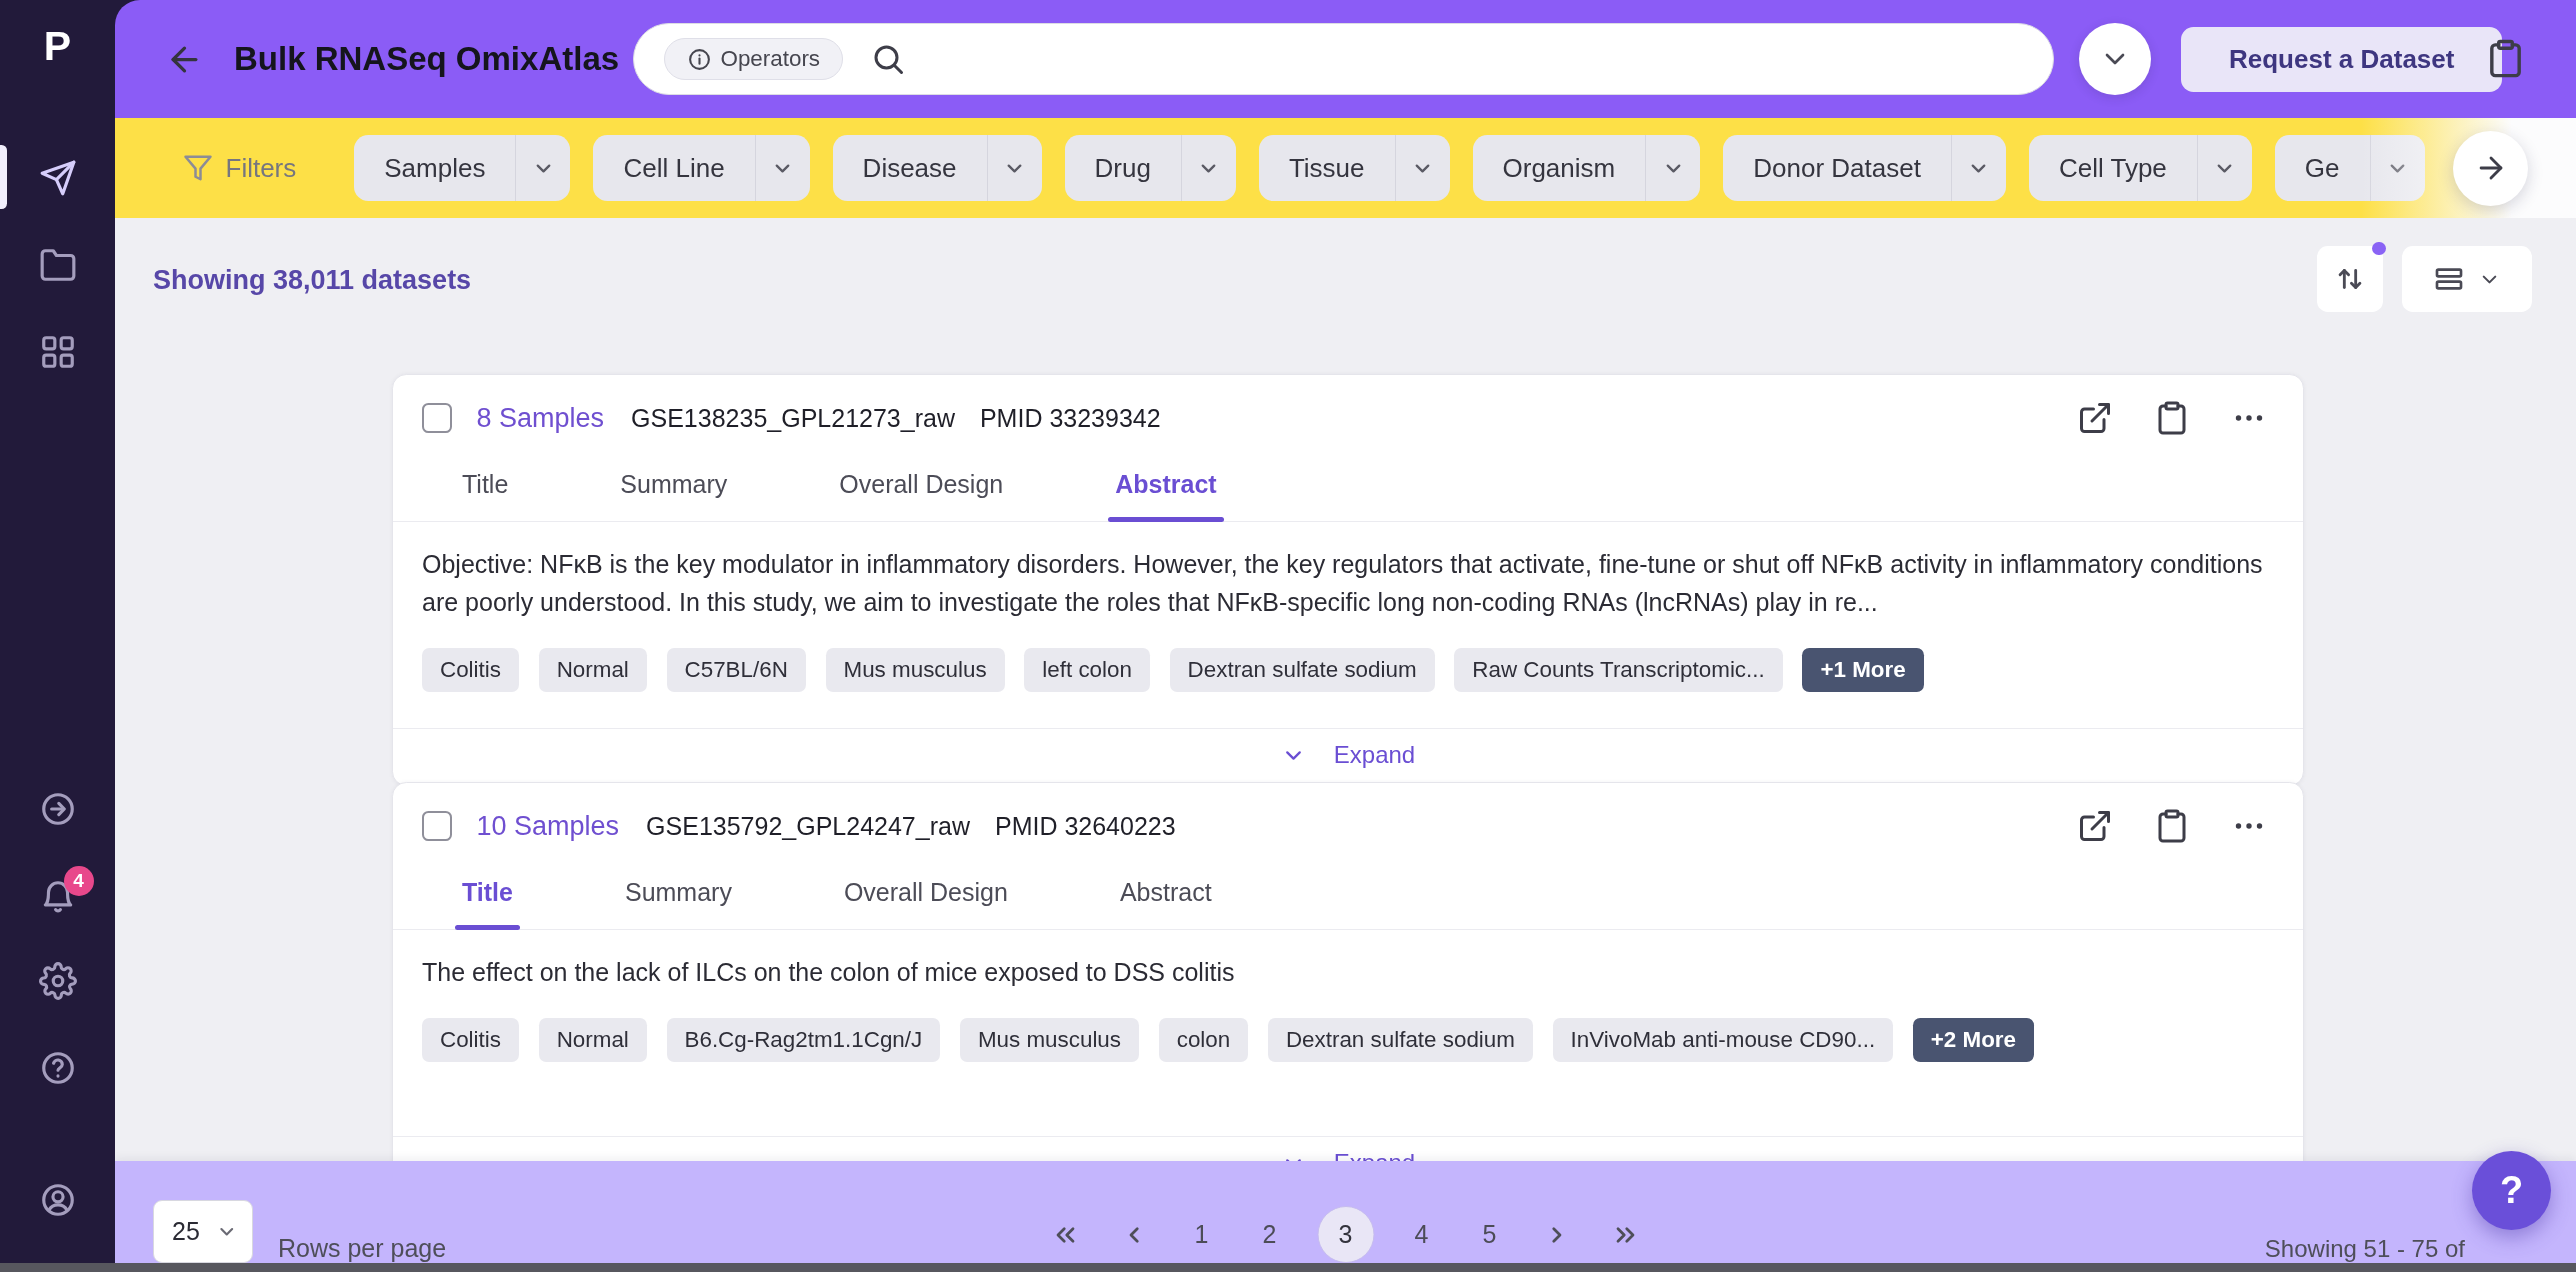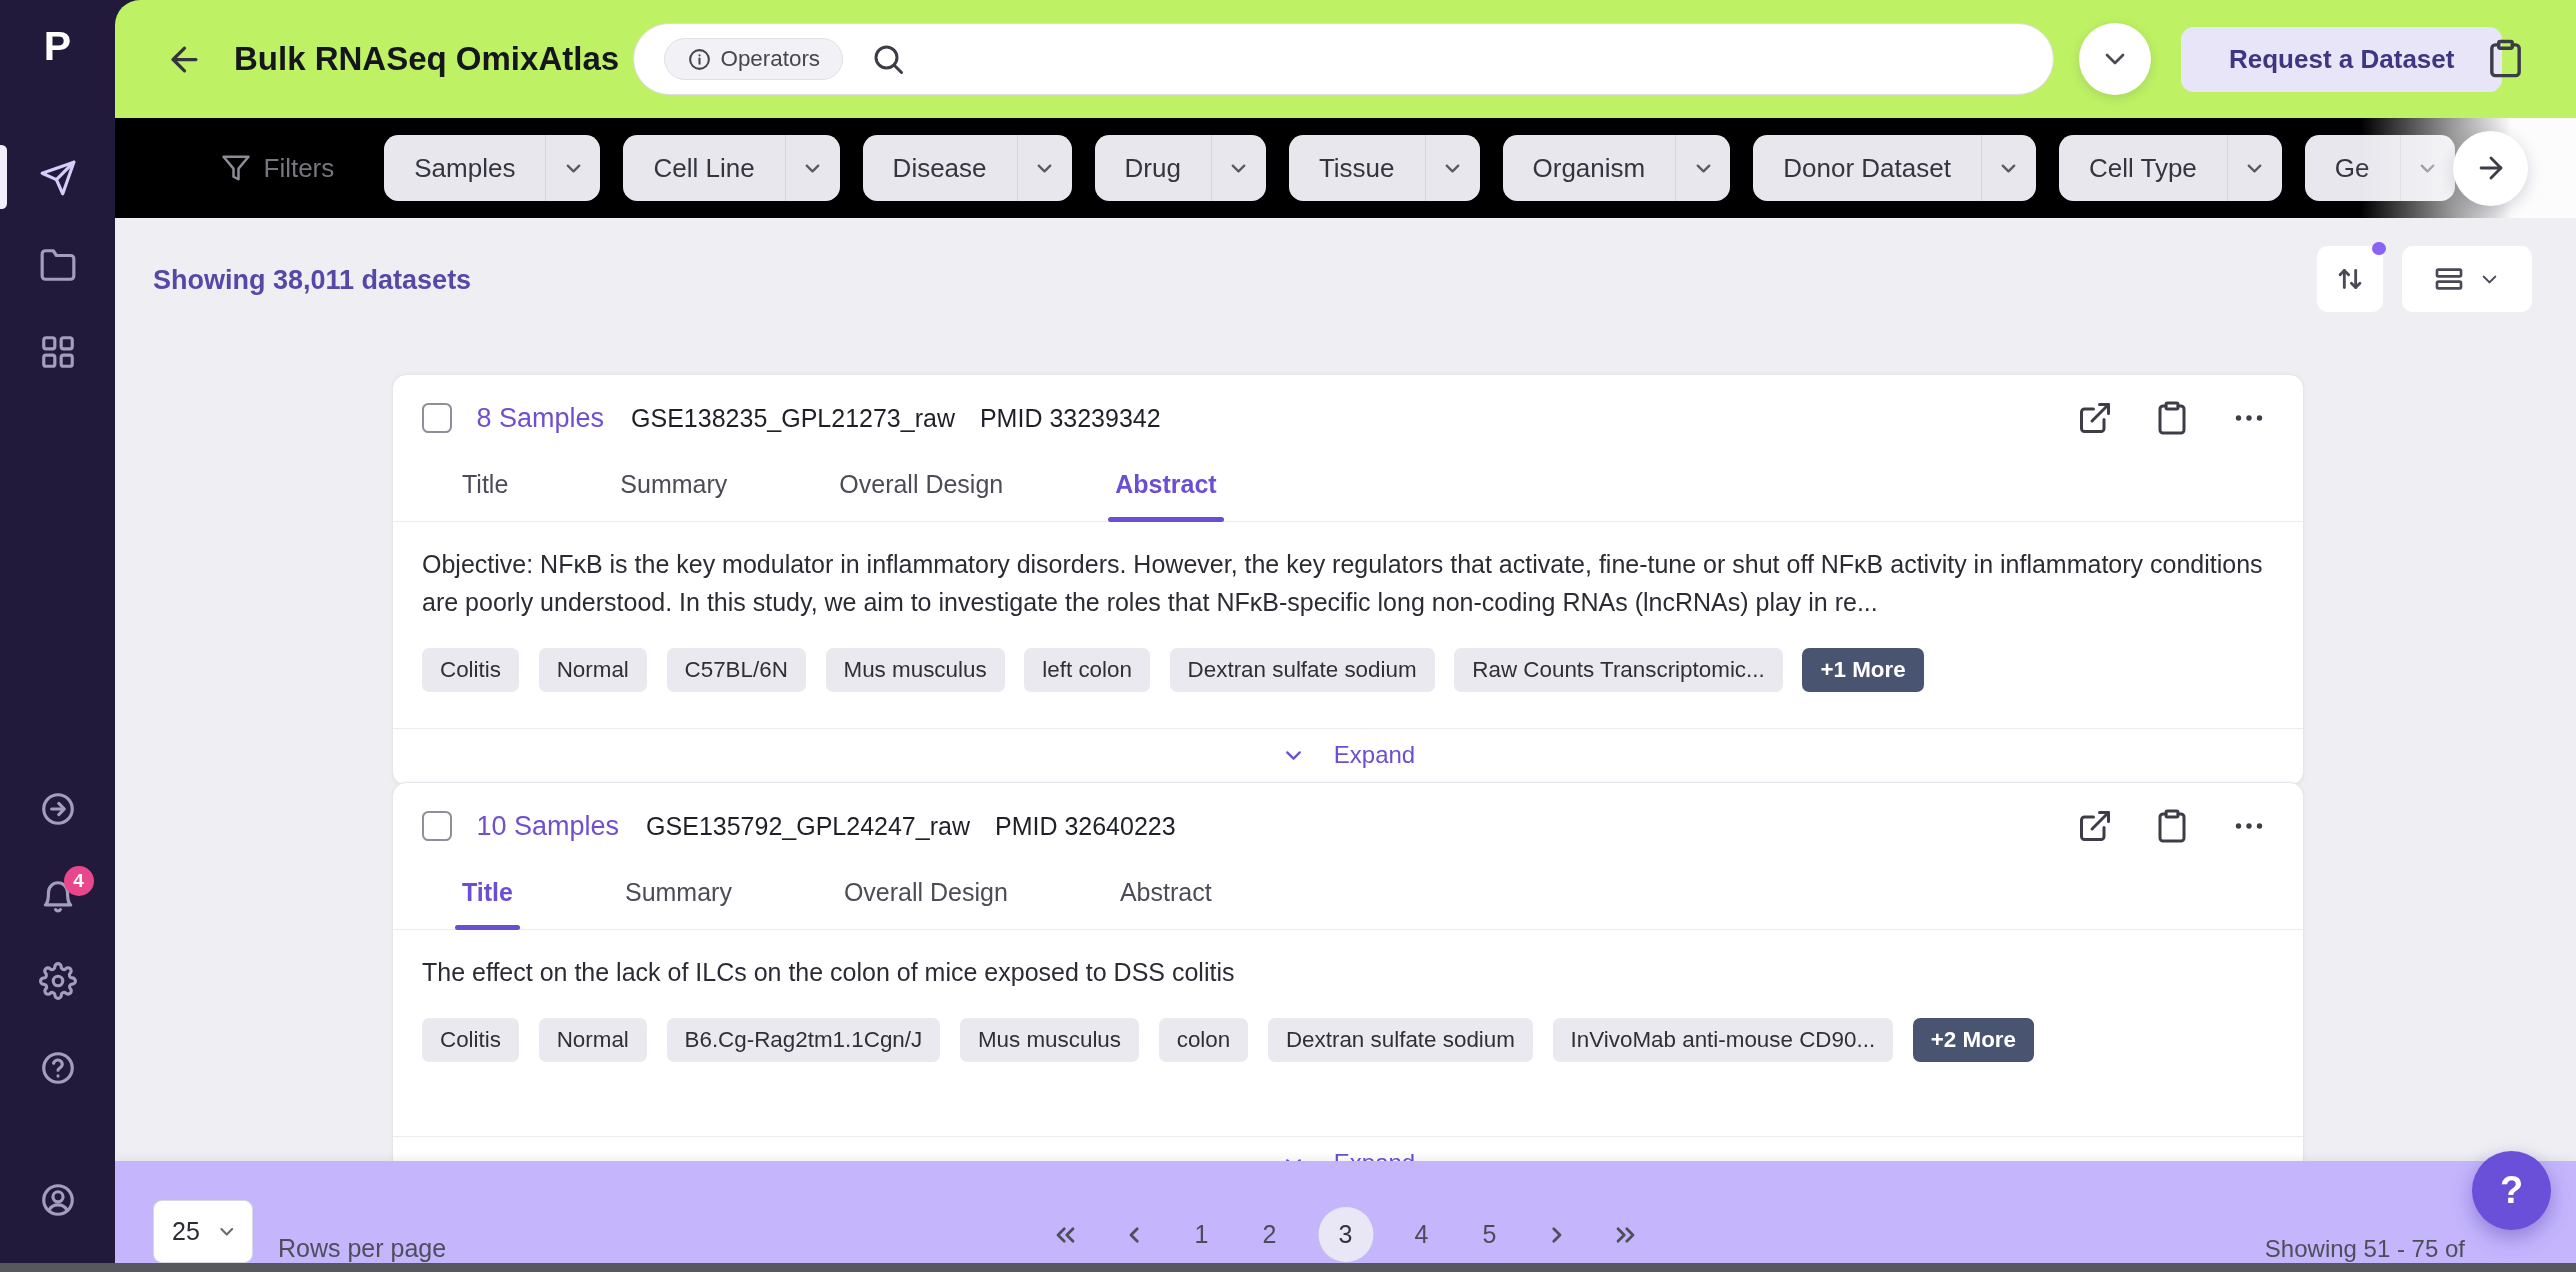--- a/index.html
+++ b/index.html
@@ -39,21 +39,21 @@
     font-size: 19px; font-weight: 700; display: flex; align-items: center; justify-content: center;
   }
 
   
   .header-corner {
     position: absolute; left: 115px; top: 0; width: 43px; height: 43px;
     background: #221a3a; z-index: 9;
   }
   .header {
     position: absolute; left: 115px; top: 0; width: 2461px; height: 118px;
-    background: #bef264; z-index: 10; border-top-left-radius: 25px;
+    background: #8b5cf6; z-index: 10; border-top-left-radius: 25px;
     display: flex; align-items: center;
   }
   .back-btn { margin-left: 50px; width: 39px; height: 39px; color: #34343e; cursor: pointer; }
   .back-btn svg { width: 39px; height: 39px; }
   .page-title { margin-left: 30px; font-size: 33px; font-weight: 700; color: #15151d; white-space: nowrap; }
   .search-box {
     position: absolute; left: 518px; top: 23px; width: 1421px; height: 72px;
     border: 1.8px solid #dcdce4; border-radius: 39px; background: #fff;
     display: flex; align-items: center; padding: 0 23px 0 30px;
   }
@@ -81,22 +81,22 @@
     background: #e9e5f8; color: #3e3680; font-size: 26px; font-weight: 600;
     border: none; border-radius: 12.5px; display: flex; align-items: center;
     font-family: "Liberation Sans", sans-serif; cursor: pointer; white-space: nowrap;
   }
   .header-clipboard { position: absolute; left: 2370px; top: 38px; color: #3d3d48; cursor: pointer; }
   .header-clipboard svg { width: 41px; height: 41px; }
 
   
   .filter-band {
     position: absolute; left: 115px; top: 118px; width: 2461px; height: 100px;
-    background: #000000; z-index: 8; display: flex; align-items: center;
-    padding-left: 106px; overflow: hidden;
+    background: #fde047; z-index: 8; display: flex; align-items: center;
+    padding-left: 68px; overflow: hidden; gap: 8px;
   }
   .filters-btn { display: flex; align-items: center; gap: 12.5px; color: #76767f; font-size: 26px; cursor: pointer; flex: none; }
   .filters-btn svg { width: 30px; height: 30px; color: #8c8c96; }
   .chips { display: flex; gap: 23px; margin-left: 50px; flex: none; }
   .chip {
     display: flex; align-items: center; height: 66px; background: #e7e7ed;
     border-radius: 14.3px; font-size: 26px; color: #35353f; cursor: pointer; flex: none;
   }
   .chip-label { padding: 0 30px; white-space: nowrap; }
   .chip-caret {

